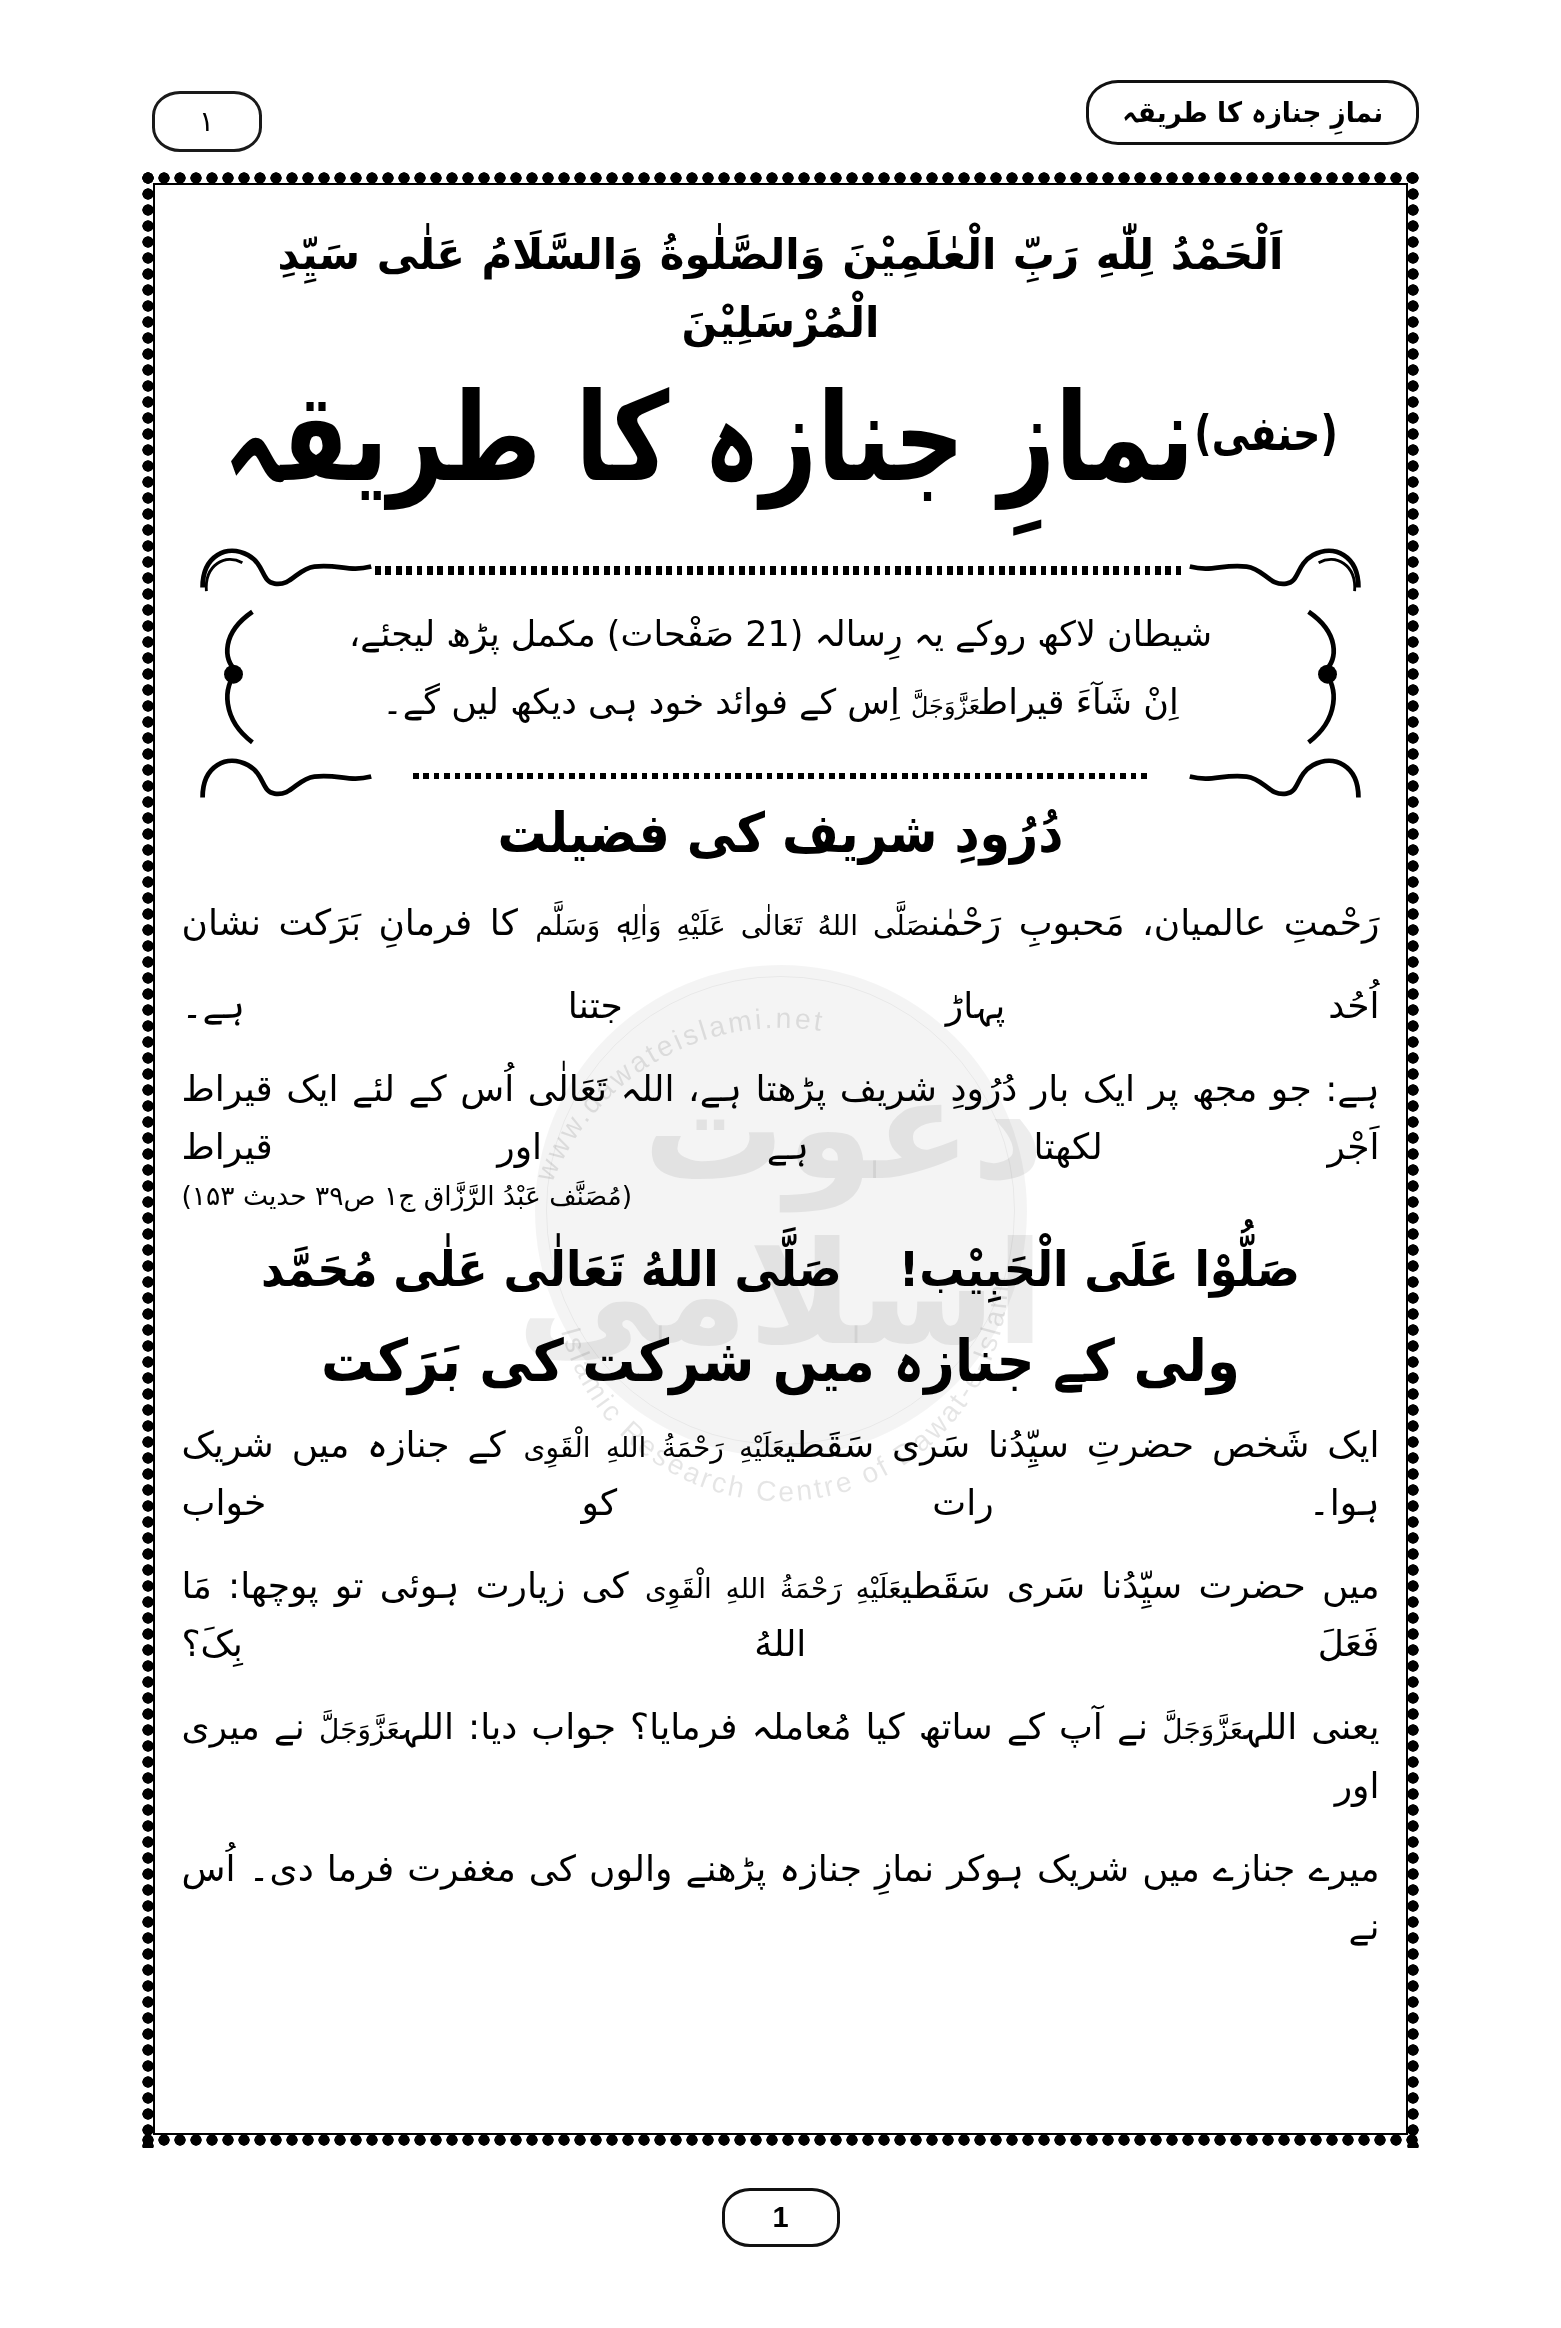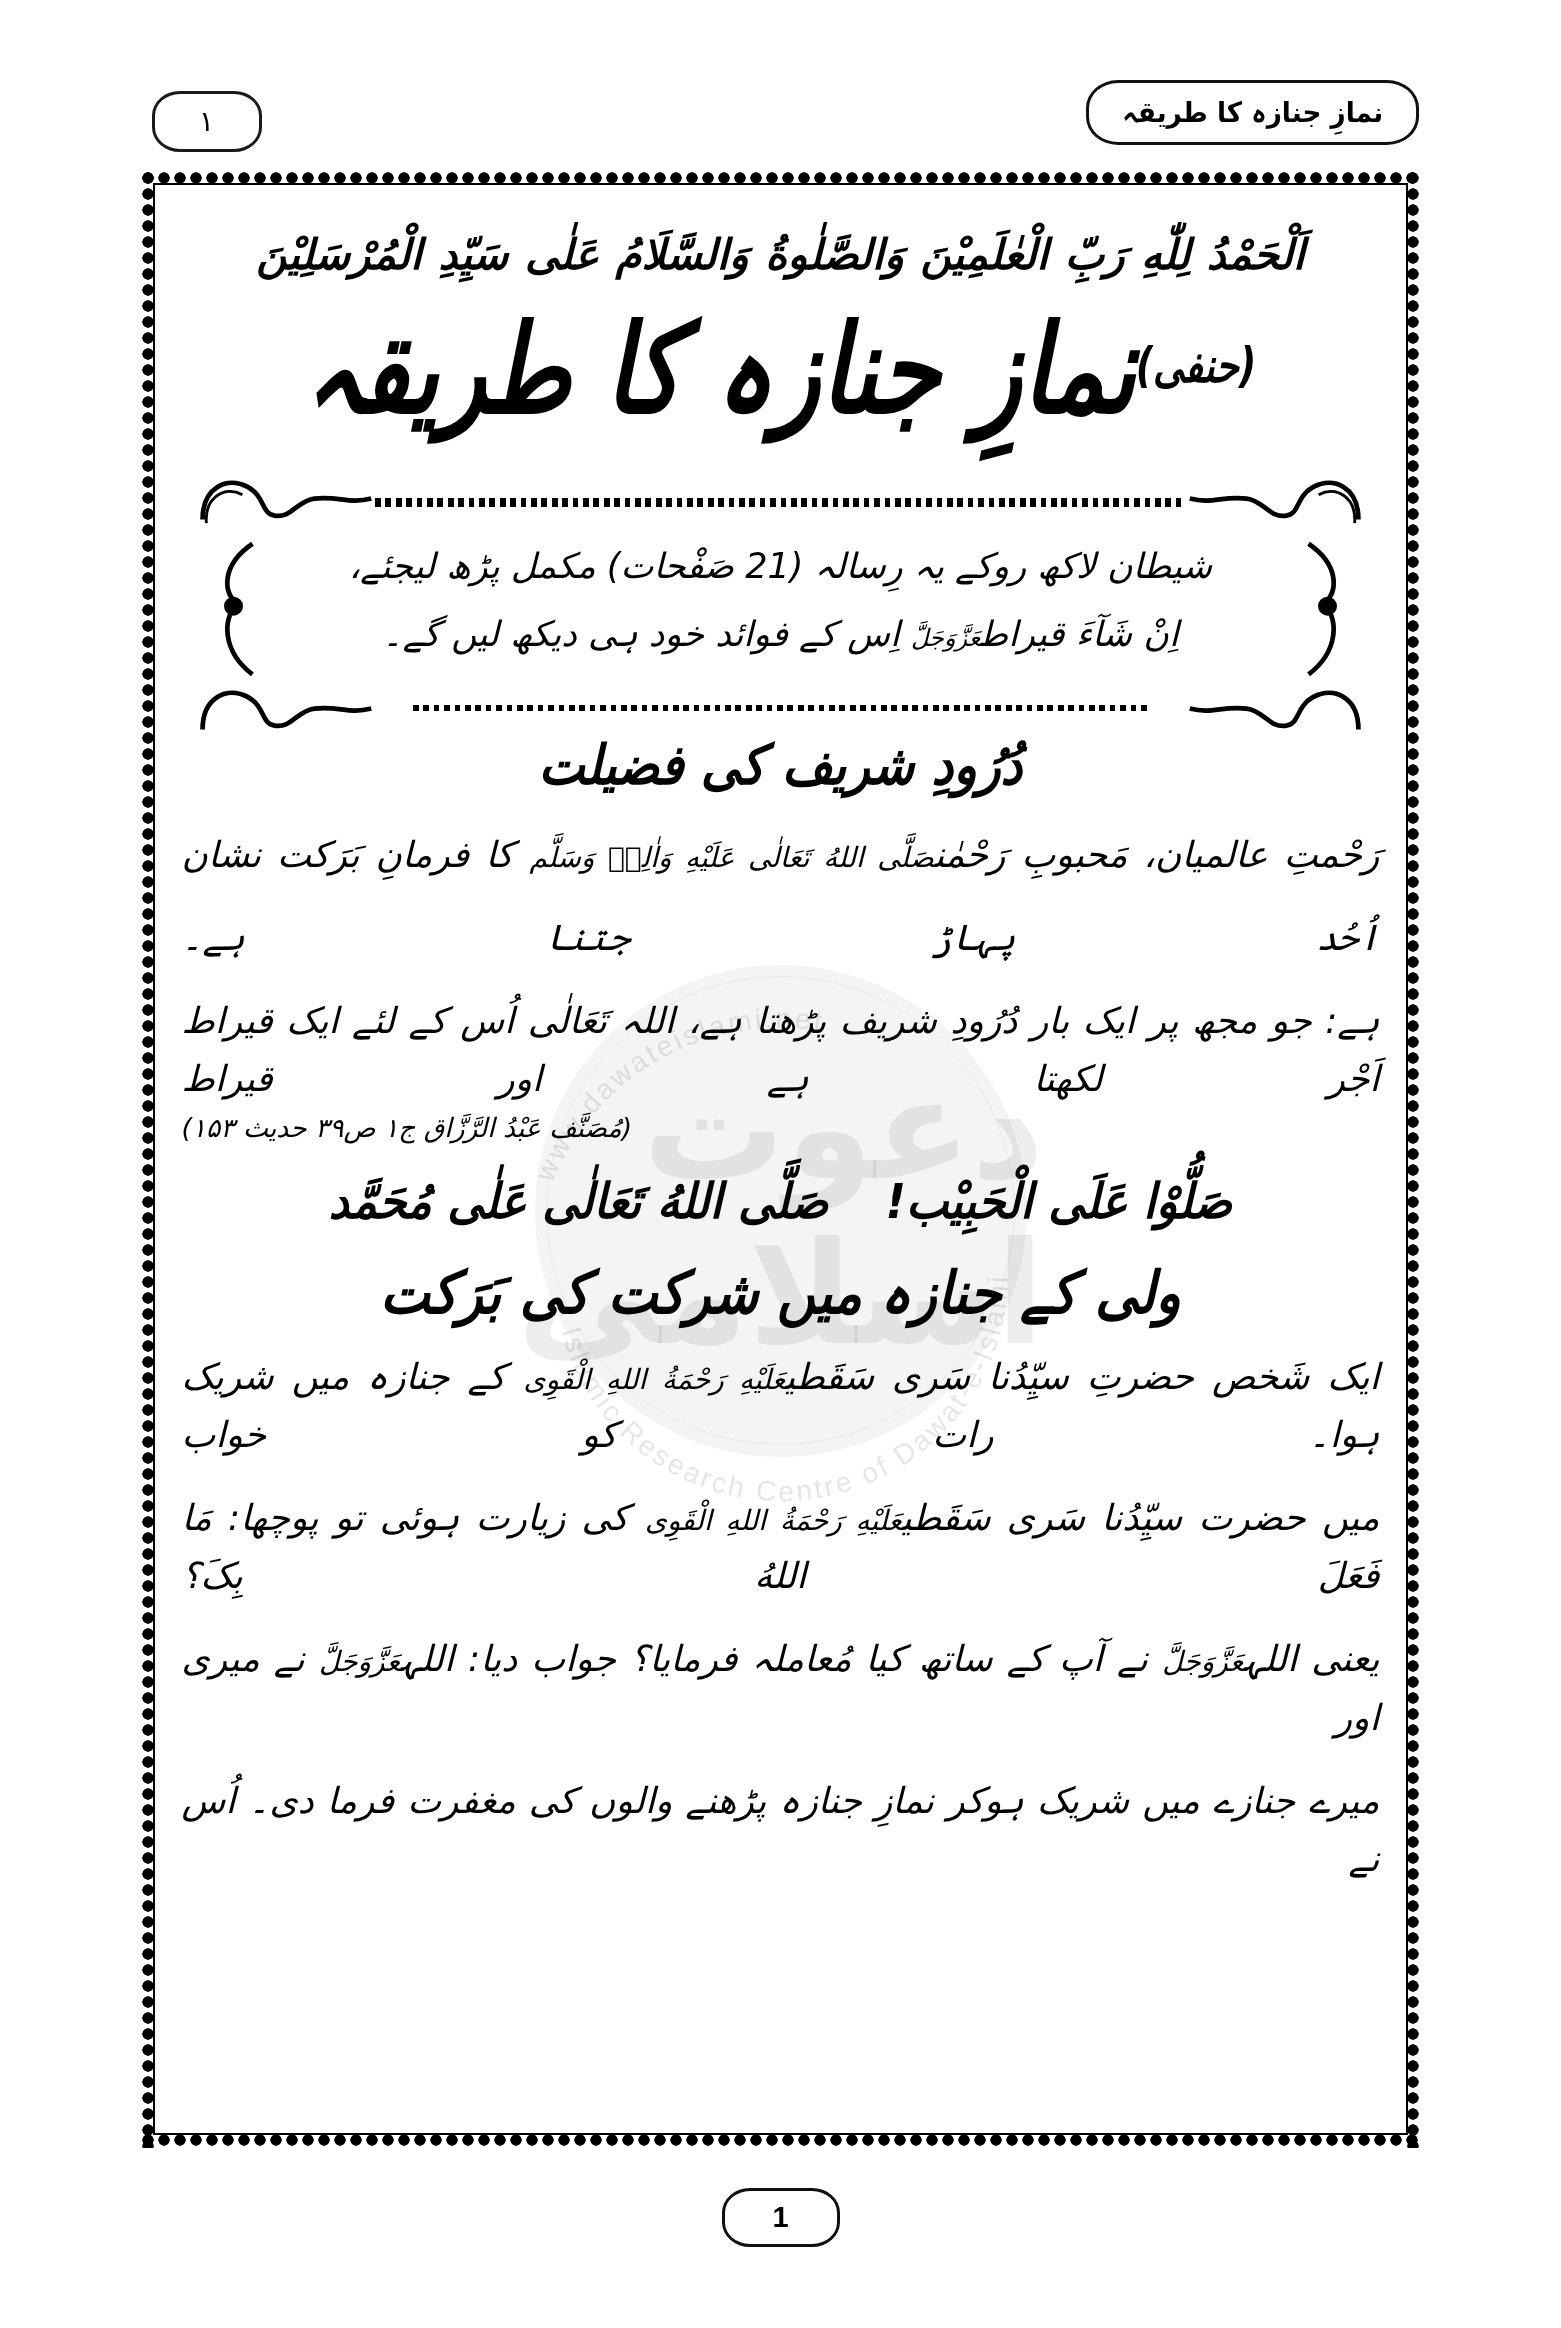--- a/index.html
+++ b/index.html
@@ -151,21 +151,21 @@
     pointer-events: none;
   }
   .wm-curve text {
     font-size: 30px;
     fill: rgba(0,0,0,0.10);
     letter-spacing: 3px;
     font-family: "Liberation Sans", sans-serif;
   }
 
   
-  .layer { position: relative; z-index: 2; font-style: italic; }
+  .layer { position: relative; z-index: 2; }
 
   .arabic-intro {
     direction: rtl;
     text-align: center;
     font-size: 42px;
     line-height: 1.62;
     font-weight: bold;
     margin: 26.5px 15px 0 15px;
     letter-spacing: -0.9px;
     word-spacing: 1.9px;

